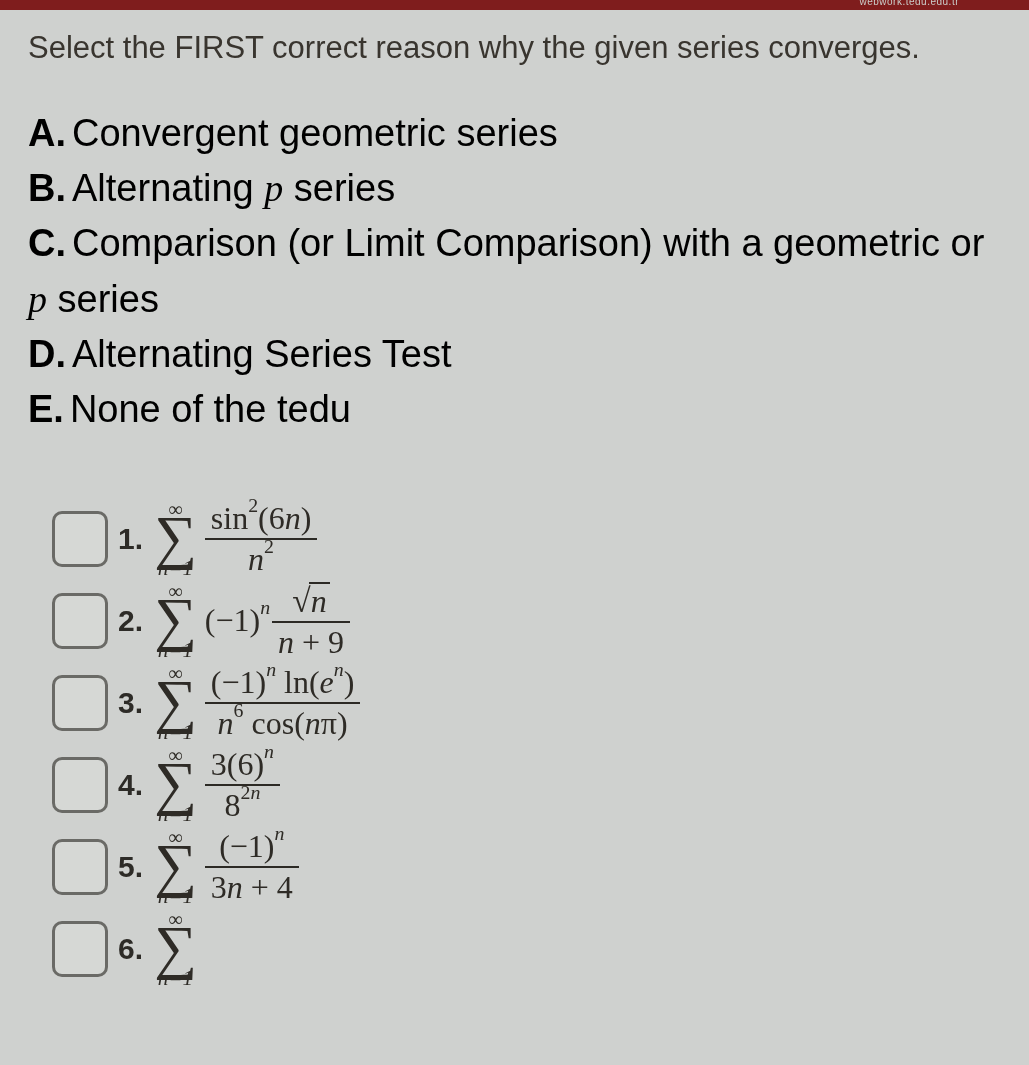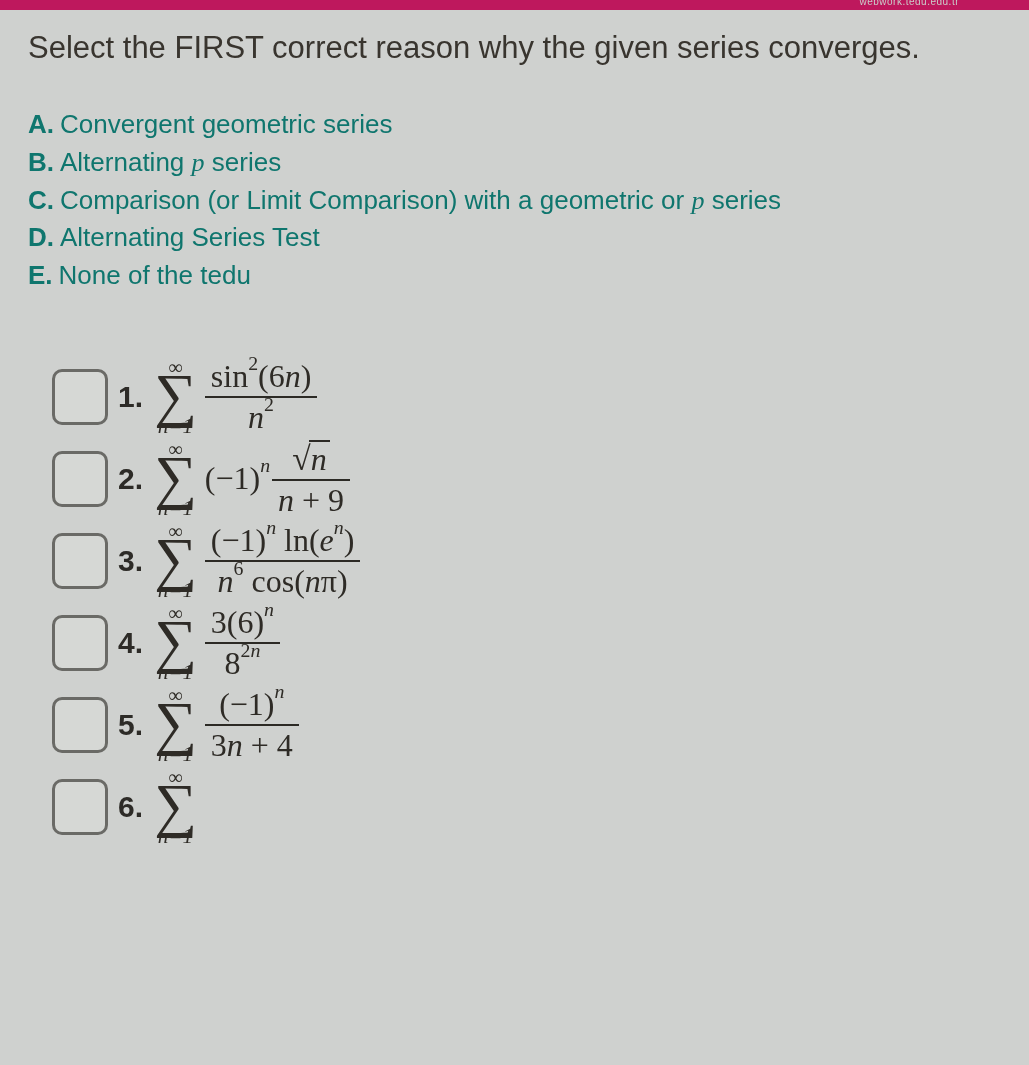--- a/index.html
+++ b/index.html
@@ -12,43 +12,43 @@
   }
   .page {
     padding: 14px 22px 20px 28px;
     position: relative;
     width: 100%; height: 100%;
   }
   .topbar {
     position: absolute;
     top: 0; left: 0; right: 0;
     height: 10px;
-    background: #be185d;
+    background: #7f1d1d;
   }
   .topbar .tiny {
     position: absolute;
     right: 70px;
     top: -4px;
     font-size: 10px;
     color: #cbcdca;
     letter-spacing: 0.5px;
   }
   .prompt {
     margin-top: 14px;
     font-size: 31px;
     line-height: 1.3;
     color: #39352f;
   }
   .options {
     margin-top: 38px;
   }
   .option {
-    font-size: 26px;
+    font-size: 38px;
     line-height: 1.45;
-    color: #0f766e;
+    color: #000000;
   }
   .option b { font-weight: 700; margin-right: 6px; }
   .italic-p { font-style: italic; font-family: Georgia, 'Times New Roman', serif; }
   .problems {
     margin-top: 62px;
     padding-left: 24px;
   }
   .row {
     display: flex;
     align-items: center;

